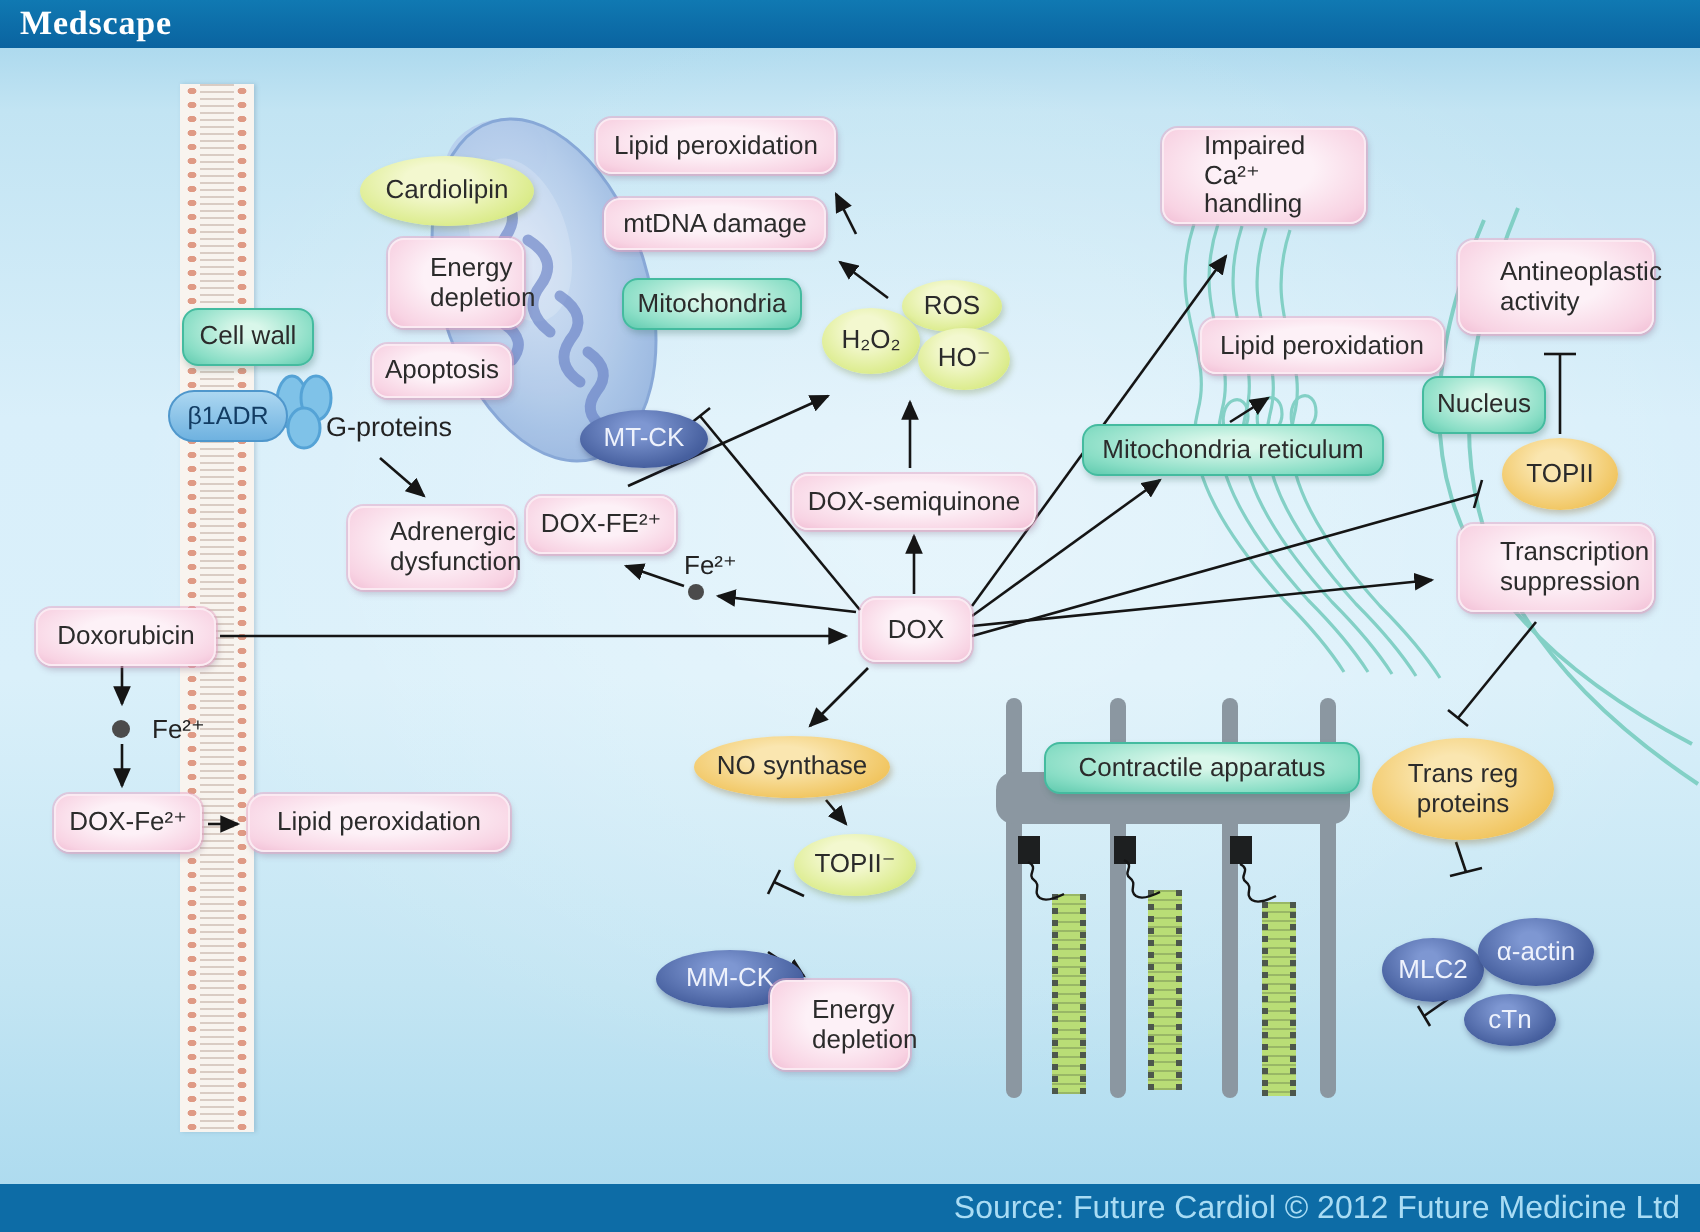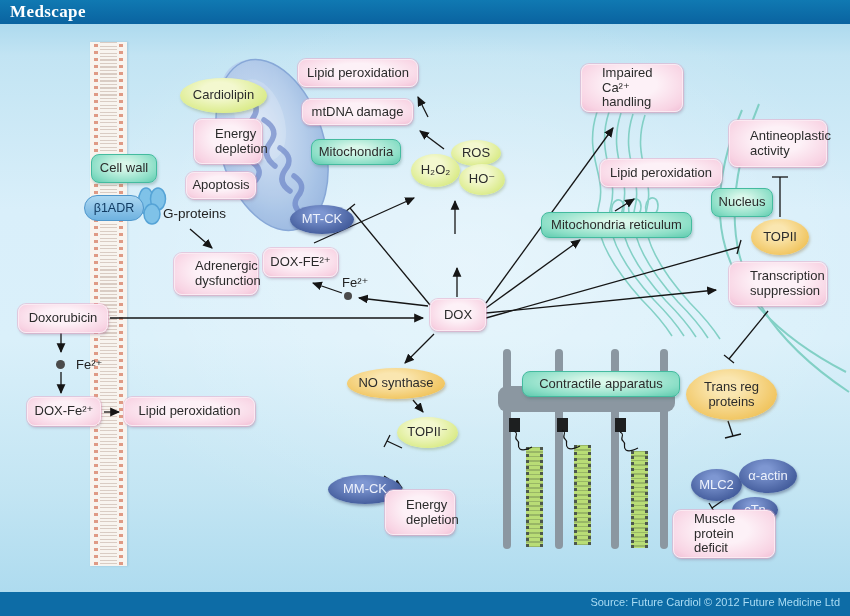--- a/index.html
+++ b/index.html
@@ -6,21 +6,21 @@
   .stage{position:relative;width:850px;height:616px;overflow:hidden;
     font-family:"Liberation Sans","DejaVu Sans",sans-serif;
     background:linear-gradient(180deg,#9ed2ea 0%,#c2e4f3 9%,#d9effa 34%,#daf0fa 55%,#c3e5f3 80%,#a9d9ee 100%);}
   .stage::after{content:"";position:absolute;inset:24px 0 24px 0;
     background:radial-gradient(ellipse at 55% 42%,rgba(255,255,255,.35),rgba(255,255,255,0) 62%);pointer-events:none;}
   .hdr{position:absolute;left:0;top:0;width:850px;height:24px;
     background:linear-gradient(180deg,#1079b2,#0a63a0);z-index:30;}
   .brand{position:absolute;left:10px;top:2px;color:#fff;font-family:"Liberation Serif","DejaVu Serif",serif;
     font-size:17px;font-weight:600;letter-spacing:.4px;}
   .ftr{position:absolute;left:0;top:592px;width:850px;height:24px;background:#0d6ca6;z-index:30;}
-  .src{position:absolute;right:10px;top:4px;color:#a9dcf4;font-size:11px;}
+  .src{position:absolute;right:10px;top:4px;color:#a9dcf4;font-size:16px;}
   .membrane{position:absolute;left:90px;top:42px;width:37px;height:524px;z-index:1;
     background-color:#f8f4ef;
     background-image:
       radial-gradient(ellipse 3.4px 2.5px at 6px 3.5px,#df9a85 60%,rgba(223,154,133,0) 70%),
       radial-gradient(ellipse 3.4px 2.5px at 31px 3.5px,#df9a85 60%,rgba(223,154,133,0) 70%),
       repeating-linear-gradient(180deg,rgba(186,164,152,.5) 0 1px,rgba(0,0,0,0) 1px 3.5px);
     background-size:37px 7px,37px 7px,17px 524px;
     background-position:0 0,0 0,10px 0;
     background-repeat:repeat,repeat,no-repeat;
     box-shadow:1px 0 2px rgba(80,110,140,.25);}
@@ -168,41 +168,41 @@
   <div class="n pink" style="left:124px;top:397px;width:131px;height:29px">Lipid peroxidation</div>
   <div class="n pink tl" style="left:174px;top:253px;width:84px;height:42px">Adrenergic dysfunction</div>
   <div class="n pink" style="left:186px;top:172px;width:70px;height:27px">Apoptosis</div>
   <div class="n pink tl" style="left:194px;top:119px;width:68px;height:45px">Energy depletion</div>
   <div class="n e greenE" style="left:180px;top:78px;width:87px;height:35px">Cardiolipin</div>
   <div class="n pink" style="left:298px;top:59px;width:120px;height:28px">Lipid peroxidation</div>
   <div class="n pink" style="left:302px;top:99px;width:111px;height:26px">mtDNA damage</div>
   <div class="n teal" style="left:311px;top:139px;width:90px;height:26px">Mitochondria</div>
   <div class="n e blueE" style="left:290px;top:177px;width:64px;height:29px">MT-CK</div>
   <div class="n pink" style="left:263px;top:248px;width:75px;height:29px">DOX-FE²⁺</div>
+  <div class="n pink" style="left:396px;top:237px;width:122px;height:28px">DOX-semiquinone</div>
   <div class="n e greenE" style="left:451px;top:140px;width:50px;height:26px">ROS</div>
   <div class="n e greenE" style="left:411px;top:154px;width:49px;height:33px">H₂O₂</div>
   <div class="n e greenE" style="left:459px;top:164px;width:46px;height:31px">HO⁻</div>
   <div class="n pink" style="left:430px;top:299px;width:56px;height:32px">DOX</div>
   <div class="n e orangeE" style="left:347px;top:368px;width:98px;height:31px">NO synthase</div>
   <div class="n e greenE" style="left:397px;top:417px;width:61px;height:31px">TOPII⁻</div>
   <div class="n e blueE" style="left:328px;top:447px;width:74px;height:29px">MM-CK</div>
   <div class="n pink tl" style="left:385px;top:490px;width:70px;height:45px">Energy depletion</div>
   <div class="n teal" style="left:522px;top:371px;width:158px;height:26px">Contractile apparatus</div>
   <div class="n pink tl" style="left:581px;top:64px;width:102px;height:48px">Impaired Ca²⁺ handling</div>
   <div class="n pink" style="left:600px;top:159px;width:122px;height:28px">Lipid peroxidation</div>
   <div class="n teal" style="left:541px;top:212px;width:151px;height:26px">Mitochondria reticulum</div>
   <div class="n teal" style="left:711px;top:188px;width:62px;height:29px">Nucleus</div>
   <div class="n e orangeE" style="left:751px;top:219px;width:58px;height:36px">TOPII</div>
   <div class="n pink tl" style="left:729px;top:120px;width:98px;height:47px">Antineoplastic activity</div>
   <div class="n pink tl" style="left:729px;top:262px;width:98px;height:44px">Transcription suppression</div>
   <div class="n e orangeE" style="left:686px;top:369px;width:91px;height:51px">Trans reg proteins</div>
   <div class="n e blueE" style="left:691px;top:441px;width:51px;height:32px">MLC2</div>
   <div class="n e blueE" style="left:739px;top:431px;width:58px;height:34px">α-actin</div>
   <div class="n e blueE" style="left:732px;top:469px;width:46px;height:26px">cTn</div>
-  <div class="n pink tl" style="left:673px;top:510px;width:102px;height:48px">Muscle protein deficit</div>
 
   <div class="lbl" style="left:163px;top:206px;font-size:13.5px">G-proteins</div>
   <div class="lbl" style="left:342px;top:275px">Fe²⁺</div>
   <div class="dot" style="left:344px;top:292px;width:8px;height:8px"></div>
   <div class="lbl" style="left:76px;top:357px">Fe²⁺</div>
   <div class="dot" style="left:56px;top:360px;width:9px;height:9px"></div>
 
   <div class="hdr">
     <div class="brand">Medscape</div>
   </div>

